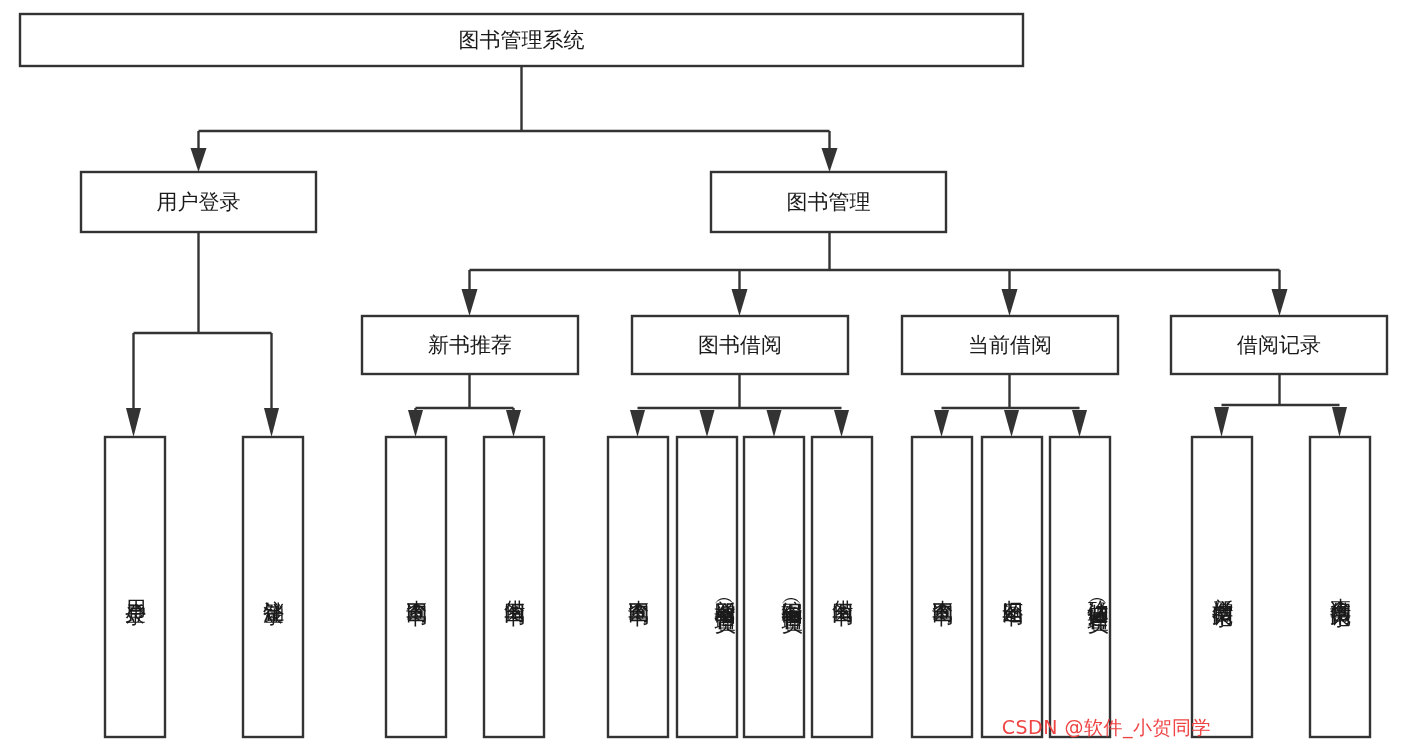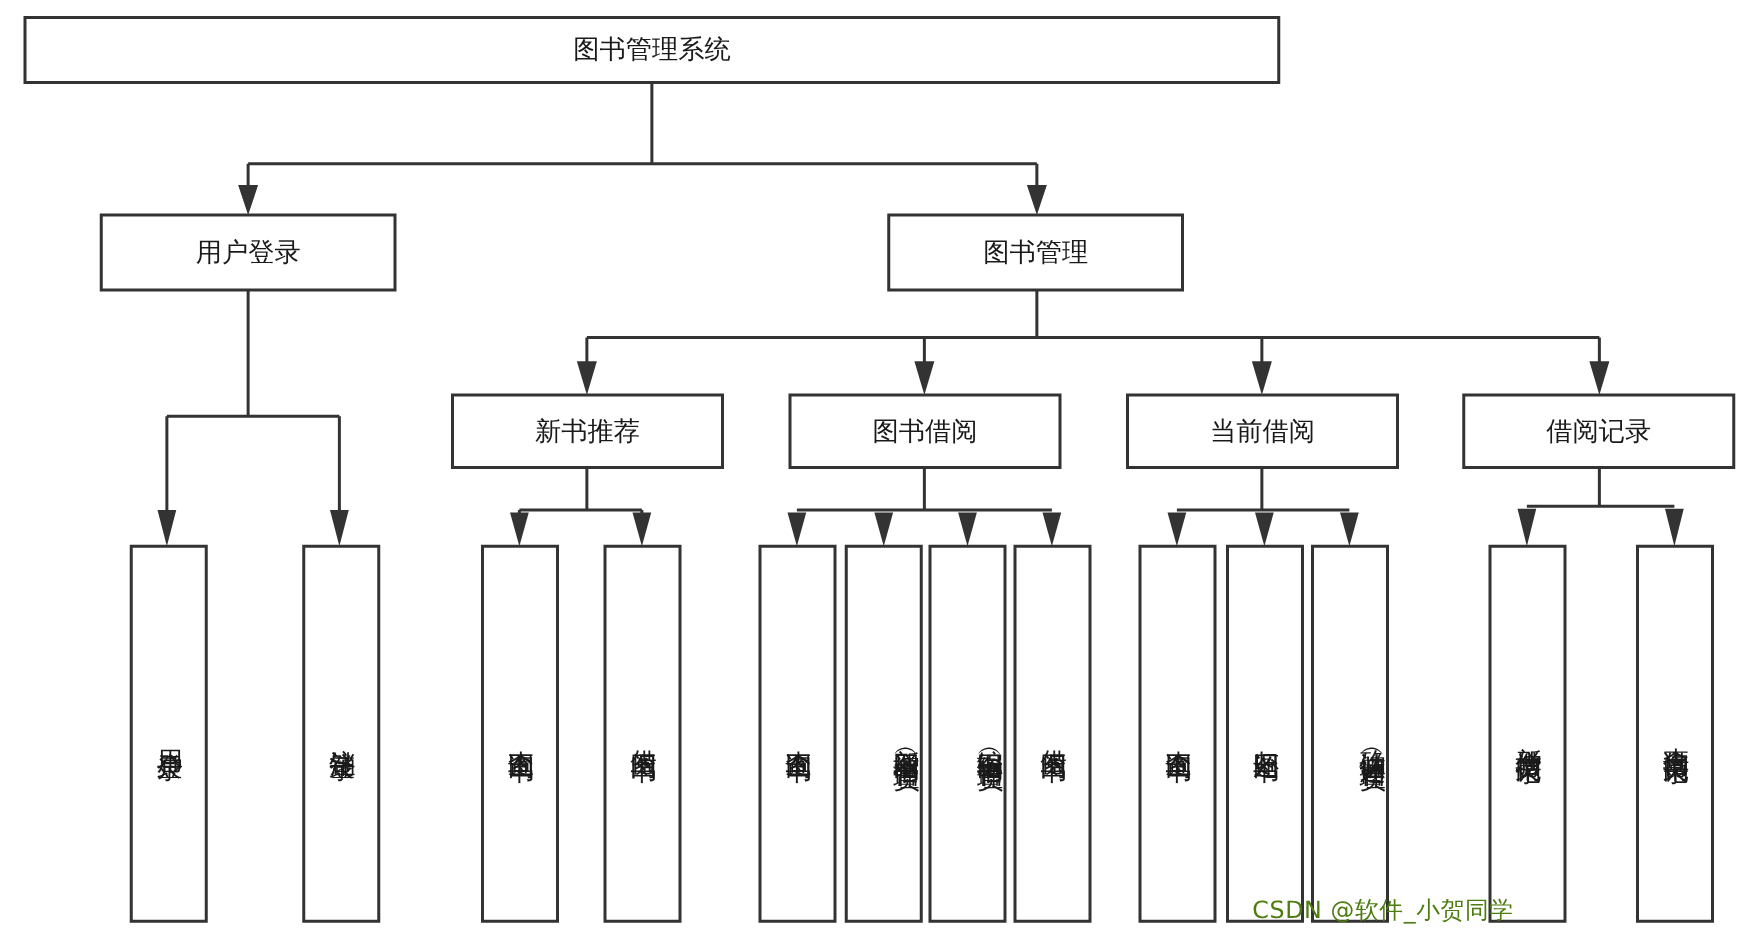--- a/index.html
+++ b/index.html
@@ -68,21 +68,21 @@
   }
   .vlabel.centered {
     align-items: center;
   }
   .watermark {
     position: absolute;
     right: 8px;
     bottom: 6px;
     font-family: "DejaVu Sans", "Liberation Sans", sans-serif;
     font-size: 19px;
-    color: #4d7c0f;
+    color: #ef4444;
     white-space: nowrap;
     letter-spacing: 0.5px;
   }
 </style>
 </head>
 <body>
 
 <div id="diagram-root">
 
   <svg class="diagram" viewBox="0 0 1405 747">

